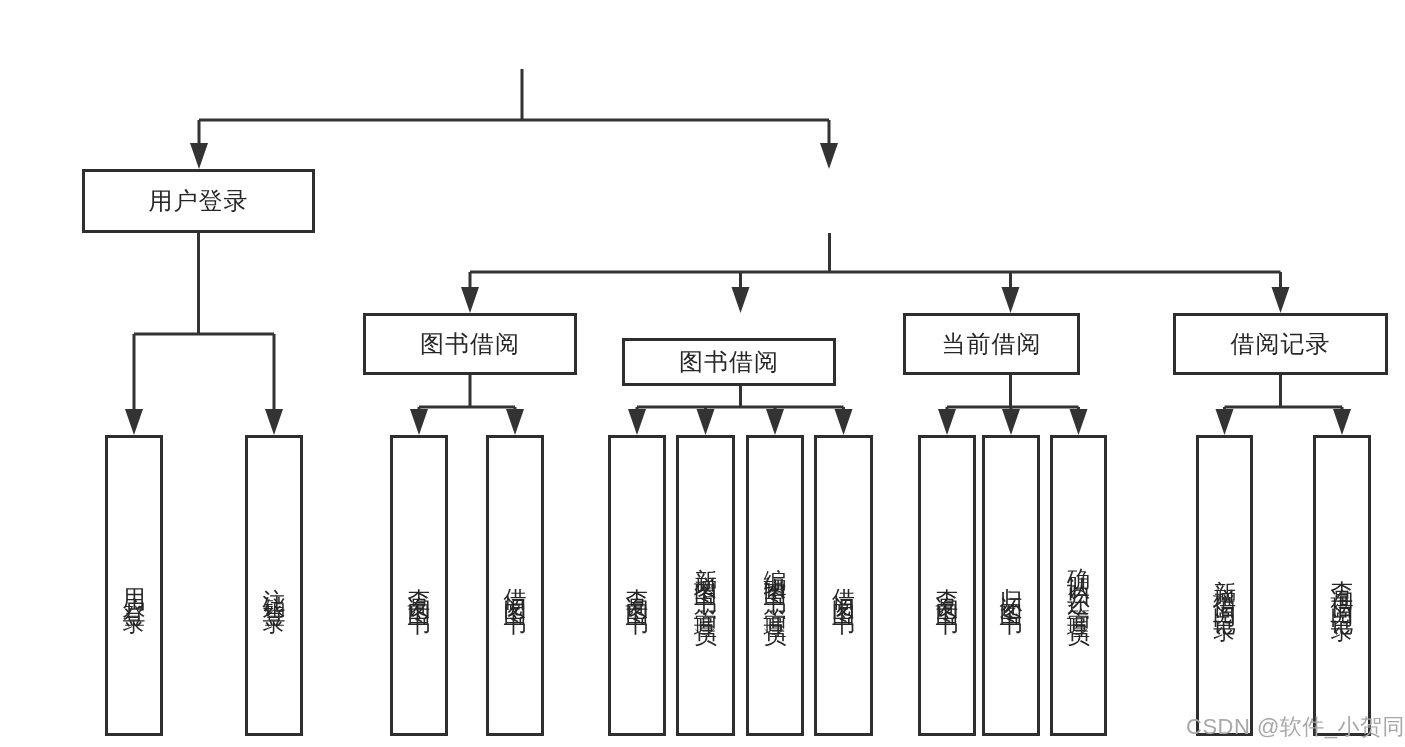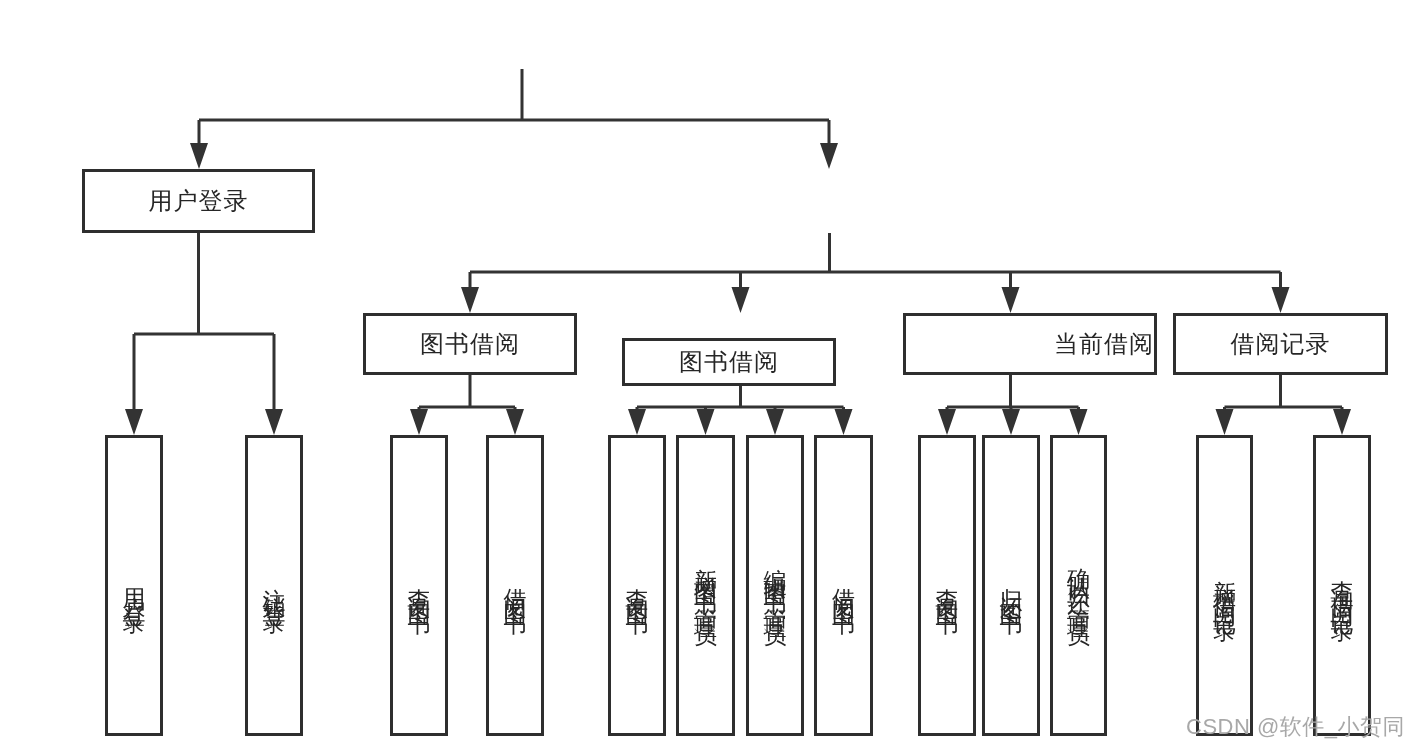--- a/index.html
+++ b/index.html
@@ -20,21 +20,21 @@
   .node .lbl-v {
     writing-mode:vertical-rl; text-orientation:mixed;
     font-size:23px; letter-spacing:8px; line-height:1;
   }
   
   .b-root   { left:21px;   top:13px;  width:1002px; height:56px; }
   .b-login  { left:82px;   top:169px; width:233px;  height:64px; }
   .b-mgmt   { left:712px;  top:169px; width:235px;  height:64px; }
   .b-rec    { left:363px;  top:313px; width:214px;  height:62px; }
   .b-borrow { left:622px;  top:313px; width:214px;  height:48px;margin-top:25px; }
-  .b-cur    { left:903px;  top:313px; width:254px;  height:62px;justify-content:flex-end; }
+  .b-cur    { left:903px;  top:313px; width:177px;  height:62px; }
   .b-hist   { left:1173px; top:313px; width:215px;  height:62px; }
   
   .leaf { top:435px; height:301px; }
   .l-1  { left:105px;  width:58px; }
   .l-2  { left:245px;  width:58px; }
   .l-3  { left:390px;  width:58px; }
   .l-4  { left:486px;  width:58px; }
   .l-5  { left:608px;  width:58px; }
   .l-6  { left:676px;  width:59px; }
   .l-7  { left:746px;  width:58px; }

